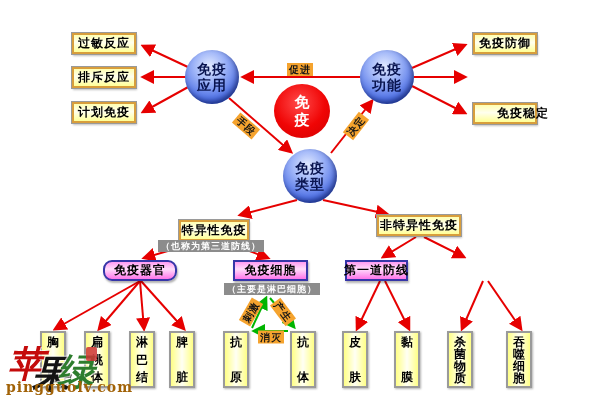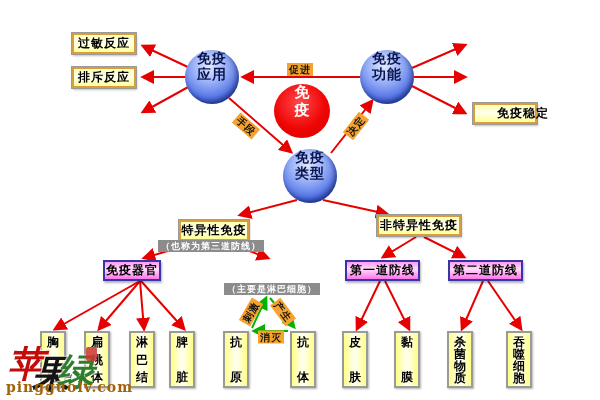--- a/index.html
+++ b/index.html
@@ -15,21 +15,21 @@
         justify-content:center;font-size:12px;font-weight:bold;color:#000;white-space:nowrap;
         background:linear-gradient(180deg,#ff9cf2 0%,#ffdcfb 42%,#ff74ea 100%);
         border:2px solid #3636a8;box-shadow:1px 2px 2px rgba(0,0,0,.3);z-index:3;letter-spacing:1px;}
   .vbox{position:absolute;box-sizing:border-box;width:26px;height:57px;display:flex;
         flex-direction:column;justify-content:space-between;align-items:center;padding:3px 0;
         font-size:12px;font-weight:bold;color:#000;
         background:linear-gradient(90deg,#ffff86 0%,#fffff4 50%,#ffff86 100%);
         border:2px solid #9a9a9a;box-shadow:1px 1px 2px rgba(0,0,0,.3);z-index:3;}
   .vbox span{line-height:12px;}
   .circle{position:absolute;display:flex;flex-direction:column;align-items:center;
-        justify-content:flex-start;border-radius:50%;font-weight:bold;z-index:4;}
+        justify-content:center;border-radius:50%;font-weight:bold;z-index:4;}
   .bluec{width:54px;height:54px;color:#0a1550;font-size:14px;line-height:16px;letter-spacing:1px;
         background:radial-gradient(circle at 45% 30%,#e2eaff 0%,#9fb5f8 32%,#3a5fe0 78%,#16307f 100%);
         box-shadow:inset -2px -3px 5px rgba(0,0,30,.45);}
   .redc{width:56px;height:54px;color:#ffffff;font-size:15px;
         background:radial-gradient(circle at 45% 35%,#ff4a4a 0%,#f00505 55%,#cf0000 100%);}
   .redc .vtext{display:flex;flex-direction:column;align-items:center;gap:1px;}
   .redc .vtext span{line-height:17px;}
   .elabel{position:absolute;background:#f5a32e;color:#161616;font-size:10px;font-weight:bold;
         line-height:13px;padding:0 2px;white-space:nowrap;z-index:5;letter-spacing:1px;}
   .gnote{position:absolute;background:#8c8c8c;color:#ffffff;font-size:9px;font-weight:bold;
@@ -83,21 +83,23 @@
     </g>
     <g stroke="#00b400" stroke-width="2">
       <line x1="252" y1="328" x2="266" y2="298" marker-end="url(#ag)"></line>
       <line x1="270" y1="298" x2="294" y2="327" marker-end="url(#ag)"></line>
       <line x1="288" y1="331" x2="254" y2="331" marker-end="url(#ag)"></line>
     </g>
   </svg>
 
   <div class="ybox" style="left:72px;top:33px;width:64px;">过敏反应</div>
   <div class="ybox" style="left:72px;top:67px;width:64px;">排斥反应</div>
+  <div class="ybox" style="left:72px;top:102px;width:64px;">计划免疫</div>
 
+  <div class="ybox" style="left:473px;top:33px;width:64px;">免疫防御</div>
   <div class="ybox" style="left:473px;top:103px;width:64px;padding-left:36px;">免疫稳定</div>
 
   <div class="circle bluec" style="left:185px;top:50px;">
     <span>免疫</span>
     <span>应用</span>
   </div>
   <div class="circle bluec" style="left:360px;top:50px;">
     <span>免疫</span>
     <span>功能</span>
   </div>
@@ -113,24 +115,24 @@
   </div>
 
   <div class="elabel" style="left:287px;top:63px;">促进</div>
   <div class="elabel" style="left:246px;top:126px;transform:translate(-50%,-50%) rotate(41deg);">手段</div>
   <div class="elabel" style="left:356px;top:126px;transform:translate(-50%,-50%) rotate(-52deg);">决定</div>
 
   <div class="ybox" style="left:179px;top:220px;width:70px;">特异性免疫</div>
   <div class="gnote" style="left:158px;top:240px;">（也称为第三道防线）</div>
   <div class="ybox" style="left:377px;top:215px;width:84px;">非特异性免疫</div>
 
-  <div class="pbox" style="left:103px;top:260px;width:58px;">免疫器官</div>
+  <div class="pbox" style="left:103px;top:260px;width:74px;border-radius:9px;">免疫器官</div>
+  <div class="pbox" style="left:233px;top:260px;width:75px;">免疫细胞</div>
   <div class="gnote" style="left:224px;top:283px;">（主要是淋巴细胞）</div>
-  <div class="pbox" style="left:345px;top:260px;width:75px;">第一道防线</div>
-  <div class="pbox" style="left:448px;top:260px;width:75px;">第二道防线</div>
+  <div class="pbox" style="left:345px;top:260px;width:63px;">第一道防线</div>
 
   <div class="elabel" style="left:251px;top:312px;transform:translate(-50%,-50%) rotate(-60deg);">刺激</div>
   <div class="elabel" style="left:283px;top:312px;transform:translate(-50%,-50%) rotate(53deg);">产生</div>
   <div class="elabel" style="left:271px;top:337px;transform:translate(-50%,-50%);">消灭</div>
 
   <div class="vbox vtext" style="left:40px;top:331px;">
       <span>胸</span>
       <span>腺</span>
     </div>
   <div class="vbox vtext" style="left:84px;top:331px;">

